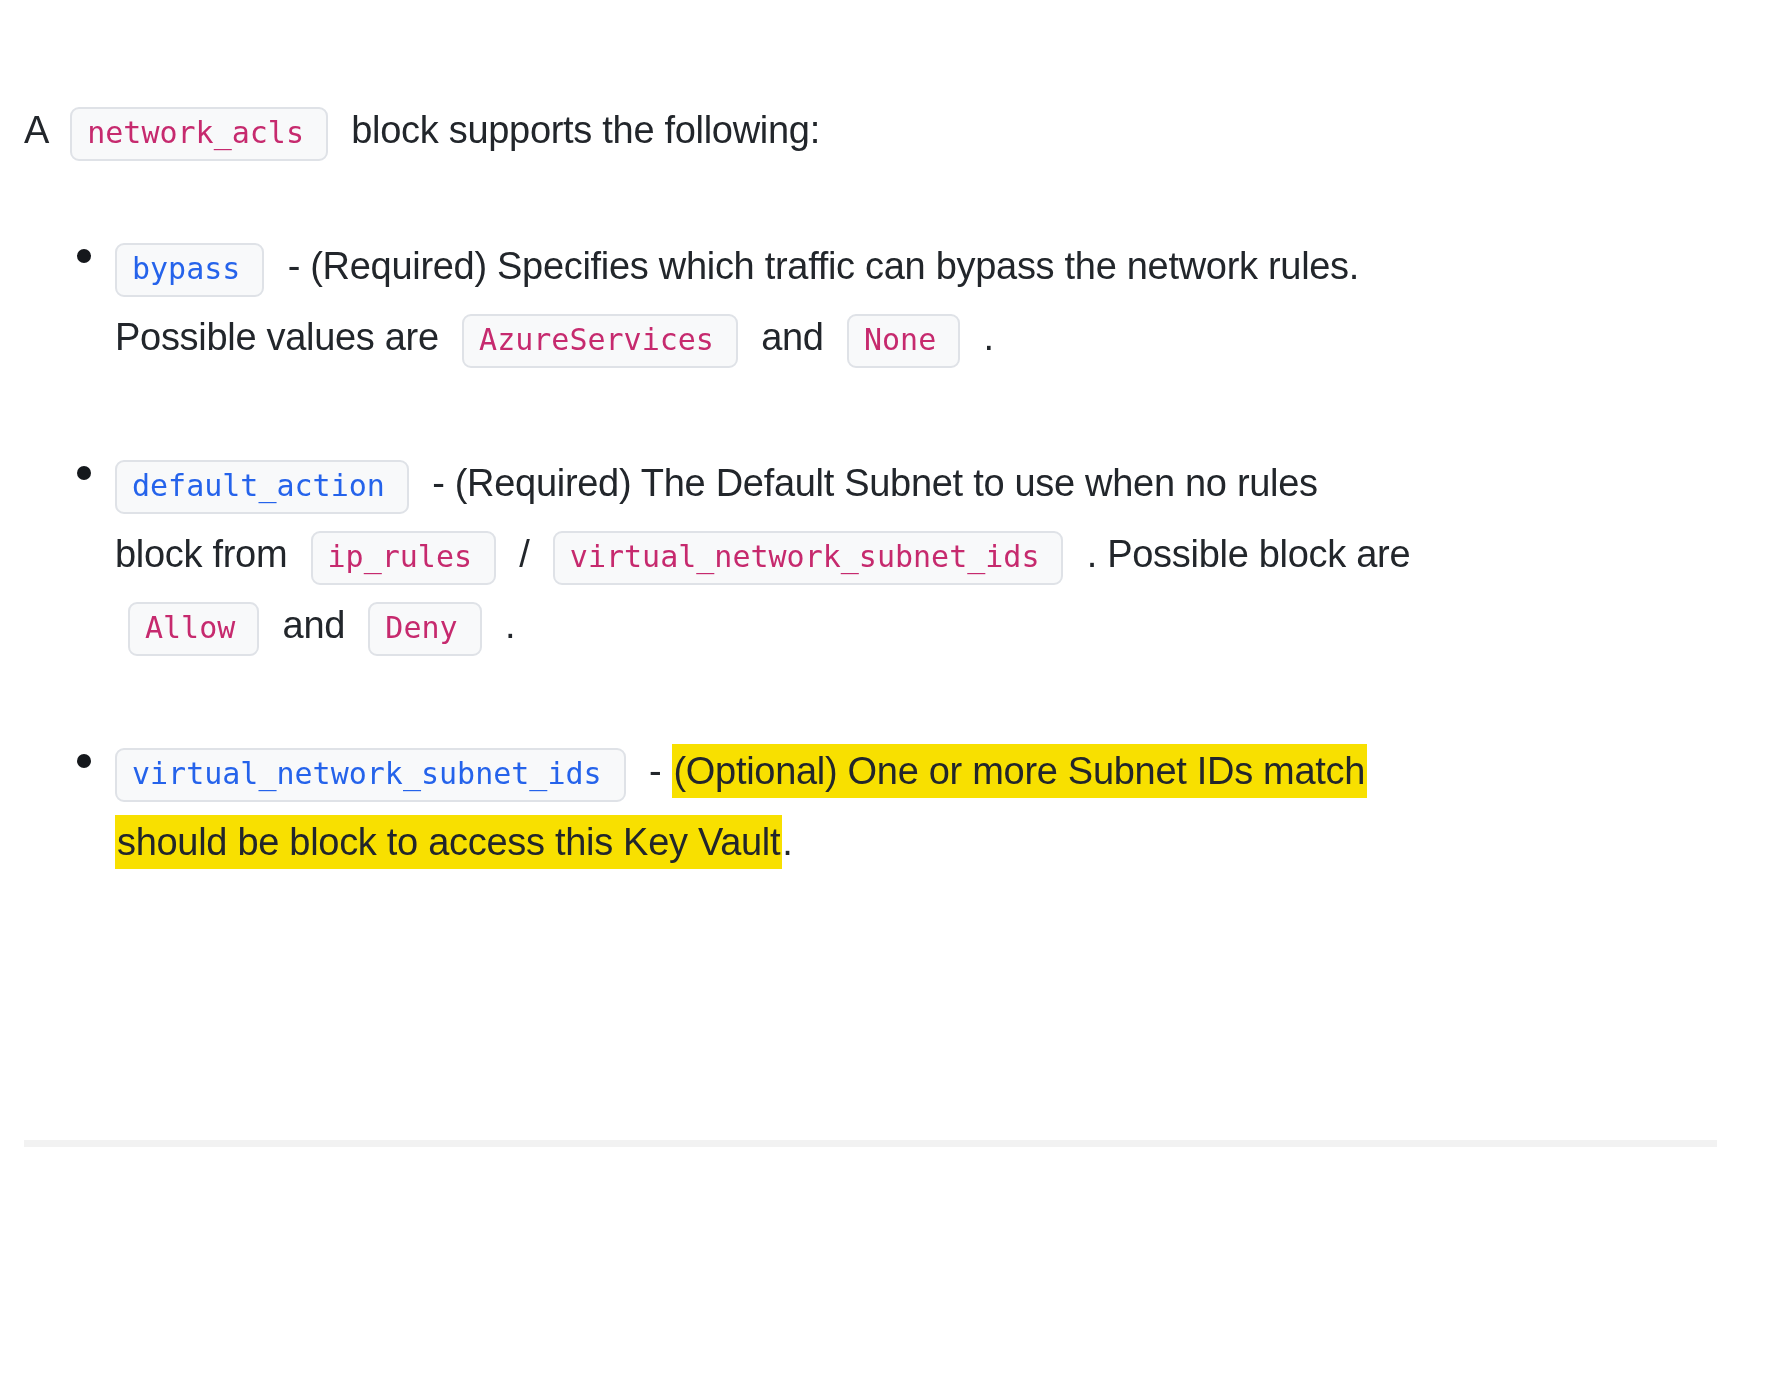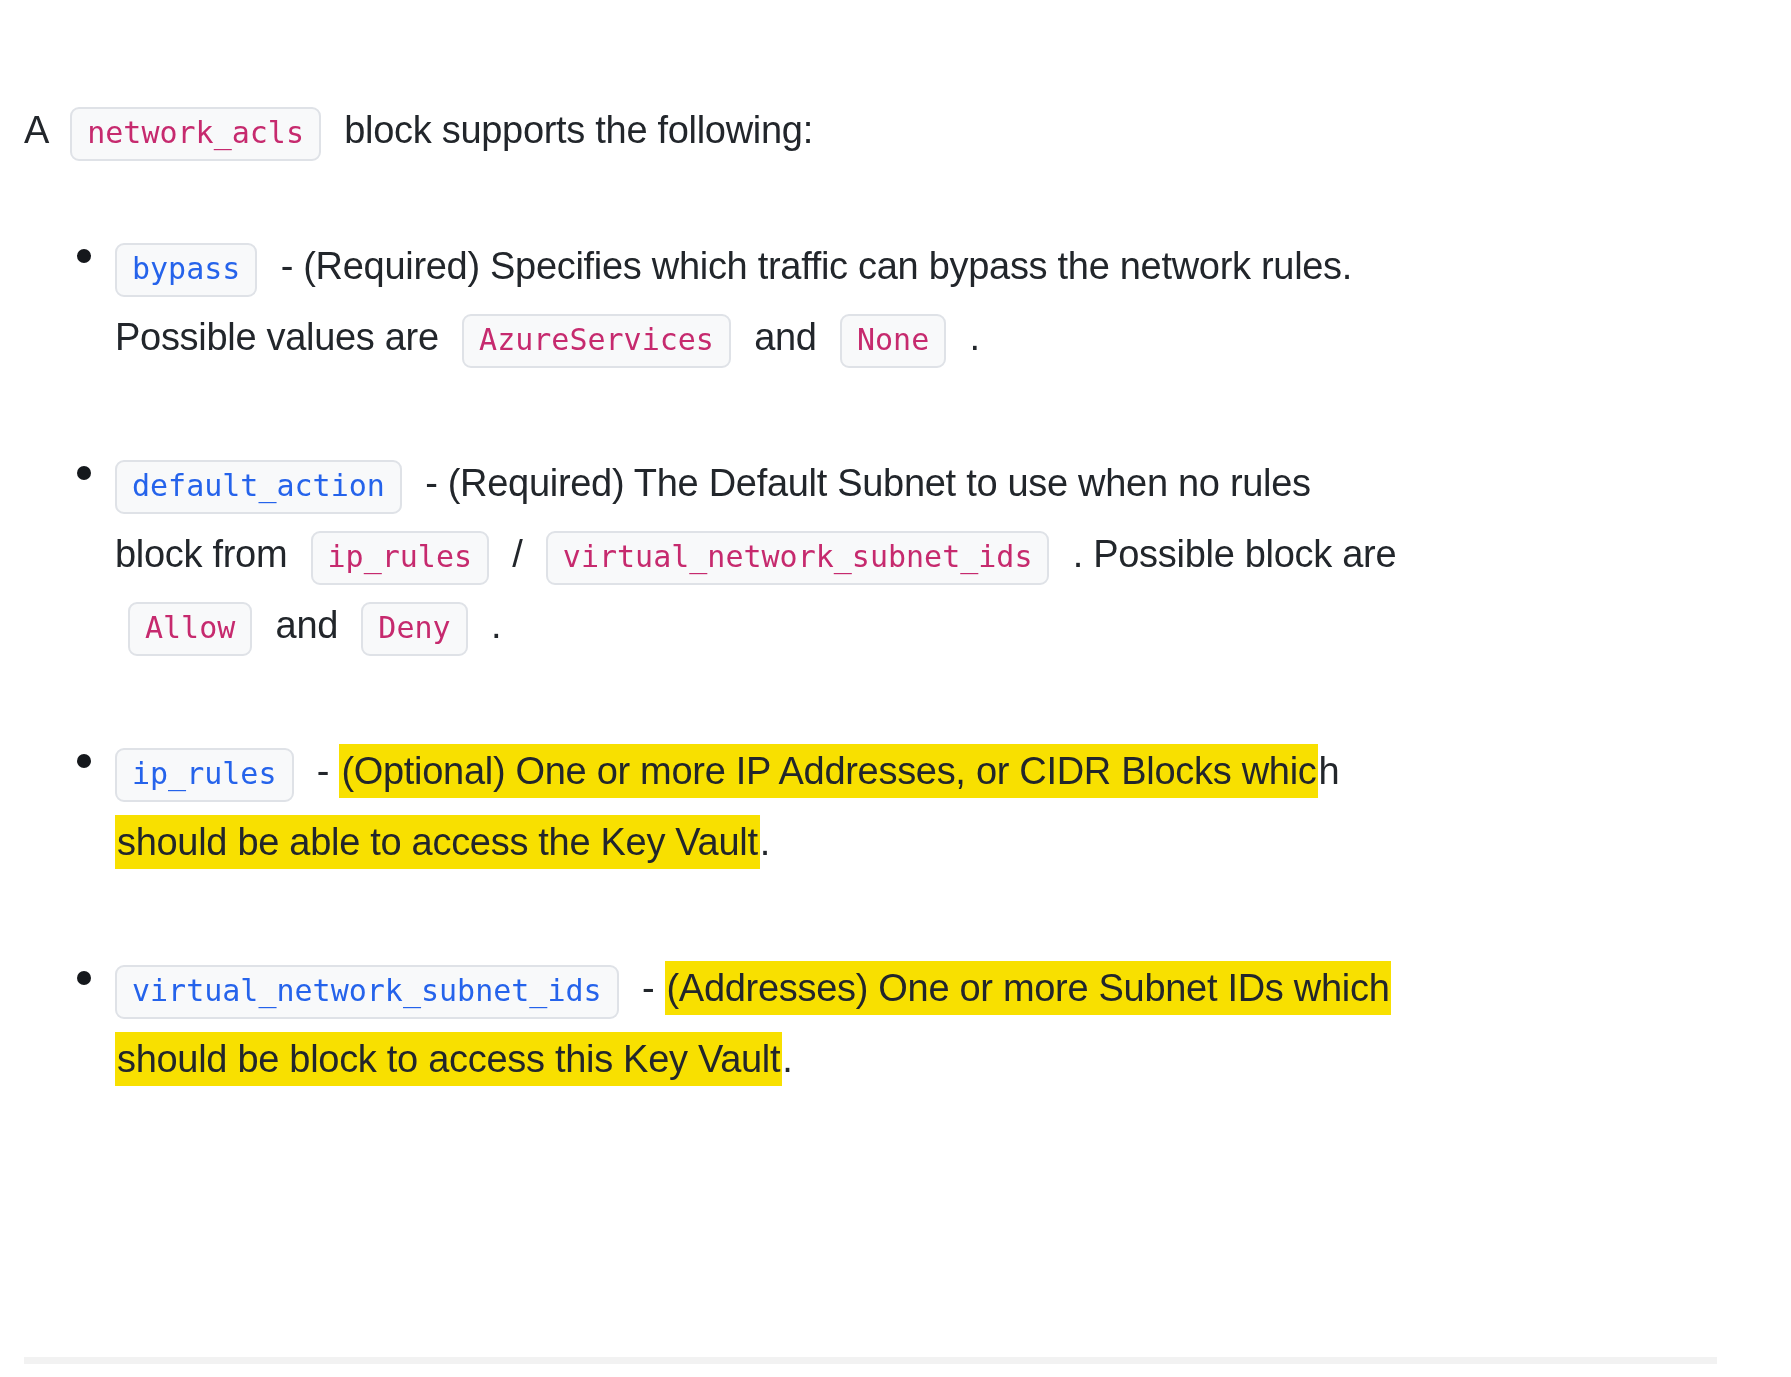--- a/index.html
+++ b/index.html
@@ -47,21 +47,21 @@
     height:14px;
     border-radius:50%;
     background:#15181c;
   }
   .chip{
     display:inline-block;
     font-family:"DejaVu Sans Mono", monospace;
     font-size:30px;
     line-height:38px;
     letter-spacing:0;
-    padding:5px 15px 7px 15px;
+    padding:5px 22px 7px 15px;
     background:var(--chip-bg);
     border:2px solid var(--chip-border);
     border-radius:9px;
     margin:0 13px;
     white-space:nowrap;
     text-decoration:none;
   }
   .chip:first-child{margin-left:0;margin-top:24px;}
   .chip.pink{color:var(--pink);}
   .chip.link{color:var(--blue);cursor:pointer;}
@@ -100,27 +100,23 @@
       <span>block from</span>
       <code class="chip pink">ip_rules</code>
       <span>/</span>
       <code class="chip pink">virtual_network_subnet_ids</code>
       <span>. Possible block are</span><br>
       <code class="chip pink">Allow</code>
       <span>and</span>
       <code class="chip pink">Deny</code>
       <span>.</span></li>
 
-    <li class="arg"><a class="chip link">ip_rules</a>
-      <span>-</span>
-      <span class="hl">(Optional) One or more IP Addresses, or CIDR Blocks whic</span><span>h</span><br>
-      <span class="hl">should be able to access the Key Vault</span><span>.</span></li>
 
     <li class="arg"><a class="chip link">virtual_network_subnet_ids</a>
       <span>-</span>
-      <span class="hl">(Addresses) One or more Subnet IDs which</span><br>
+      <span class="hl">(Optional) One or more Subnet IDs match</span><br>
       <span class="hl">should be block to access this Key Vault</span><span>.</span></li>
 
   </ul>
 
   <hr class="divider">
 
 </div>
 
 </body></html>

